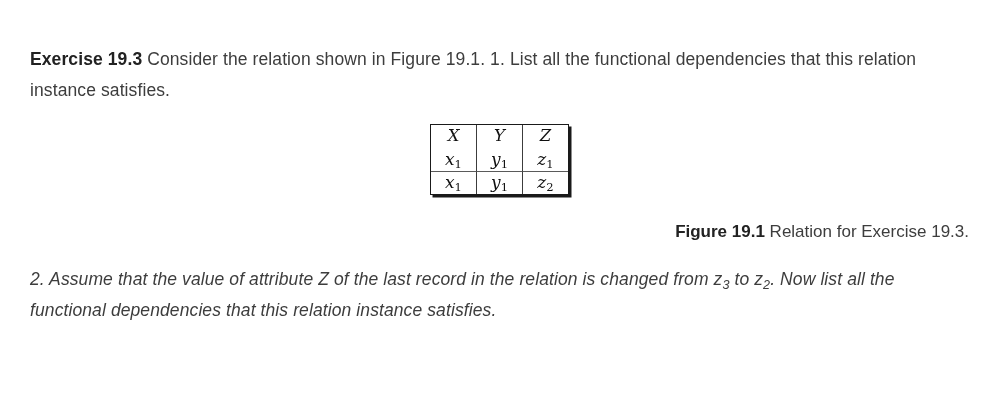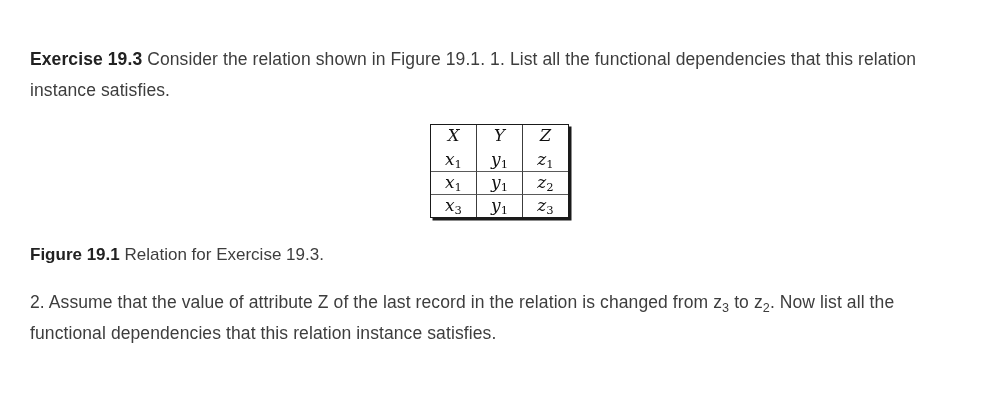--- a/index.html
+++ b/index.html
@@ -80,31 +80,32 @@
   .relation-table td sub {
     font-style: normal;
     font-size: 0.68em;
     vertical-align: -0.3em;
     line-height: 0;
     font-family: "DejaVu Serif", "Liberation Serif", serif;
   }
 
   .figcaption {
     margin-top: 27px;
-    text-align: left;
+    text-align: right;
     font-size: 17px;
     color: #3d3d3d;
   }
   .figcaption .capnum {
     font-weight: bold;
     color: #222222;
   }
 
   .para.second {
     margin-top: 22px;
+    font-style: italic;
   }
 </style>
 </head>
 <body>
 
 <div class="page">
 
   <p class="para">
     <span class="lead">Exercise 19.3</span><span> Consider the relation shown in Figure 19.1. 1. List all the functional dependencies that this relation instance satisfies.</span>
   </p>
@@ -122,25 +123,20 @@
         <tr>
           <td><span>x</span><sub>1</sub></td>
           <td><span>y</span><sub>1</sub></td>
           <td><span>z</span><sub>1</sub></td>
         </tr>
         <tr>
           <td><span>x</span><sub>1</sub></td>
           <td><span>y</span><sub>1</sub></td>
           <td><span>z</span><sub>2</sub></td>
         </tr>
-        <tr>
-          <td><span>x</span><sub>3</sub></td>
-          <td><span>y</span><sub>1</sub></td>
-          <td><span>z</span><sub>3</sub></td>
-        </tr>
       </tbody>
     </table>
   </div>
 
   <div class="figcaption">
     <span class="capnum">Figure 19.1</span><span> Relation for Exercise 19.3.</span>
   </div>
 
   <p class="para second">
     <span>2. Assume that the value of attribute Z of the last record in the relation is changed from z</span><sub>3</sub><span> to z</span><sub>2</sub><span>. Now list all the functional dependencies that this relation instance satisfies.</span>

